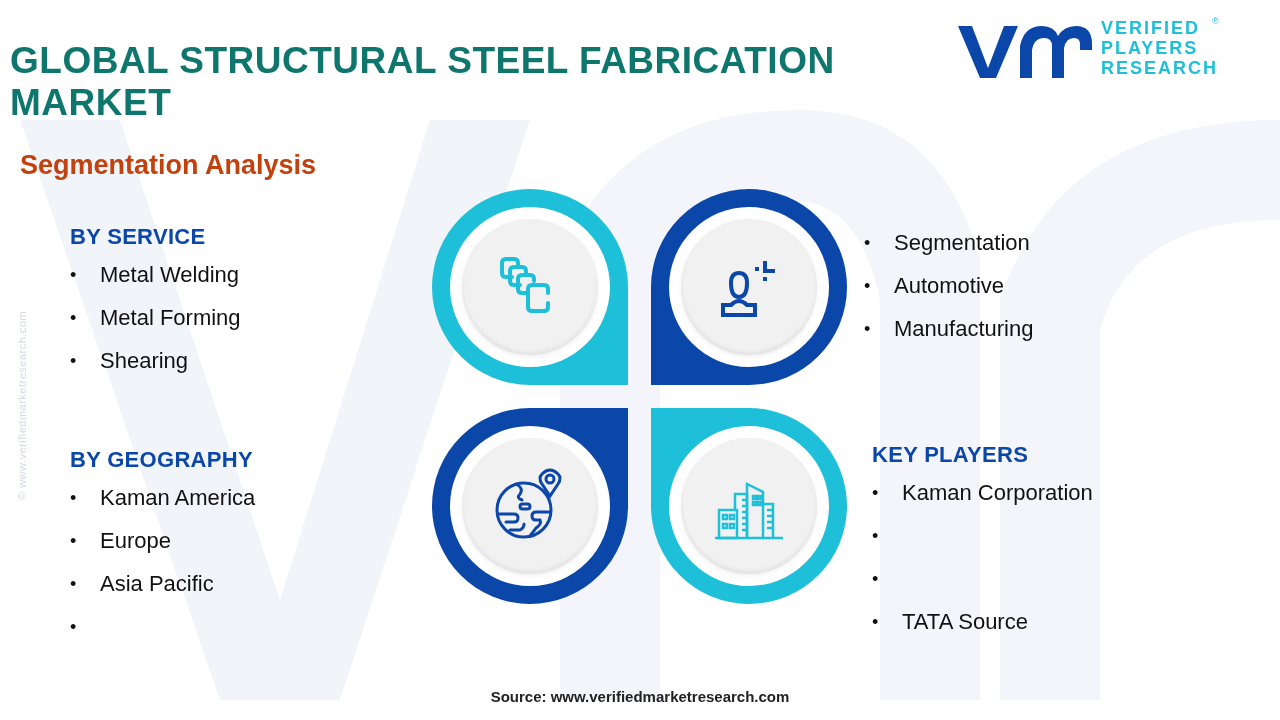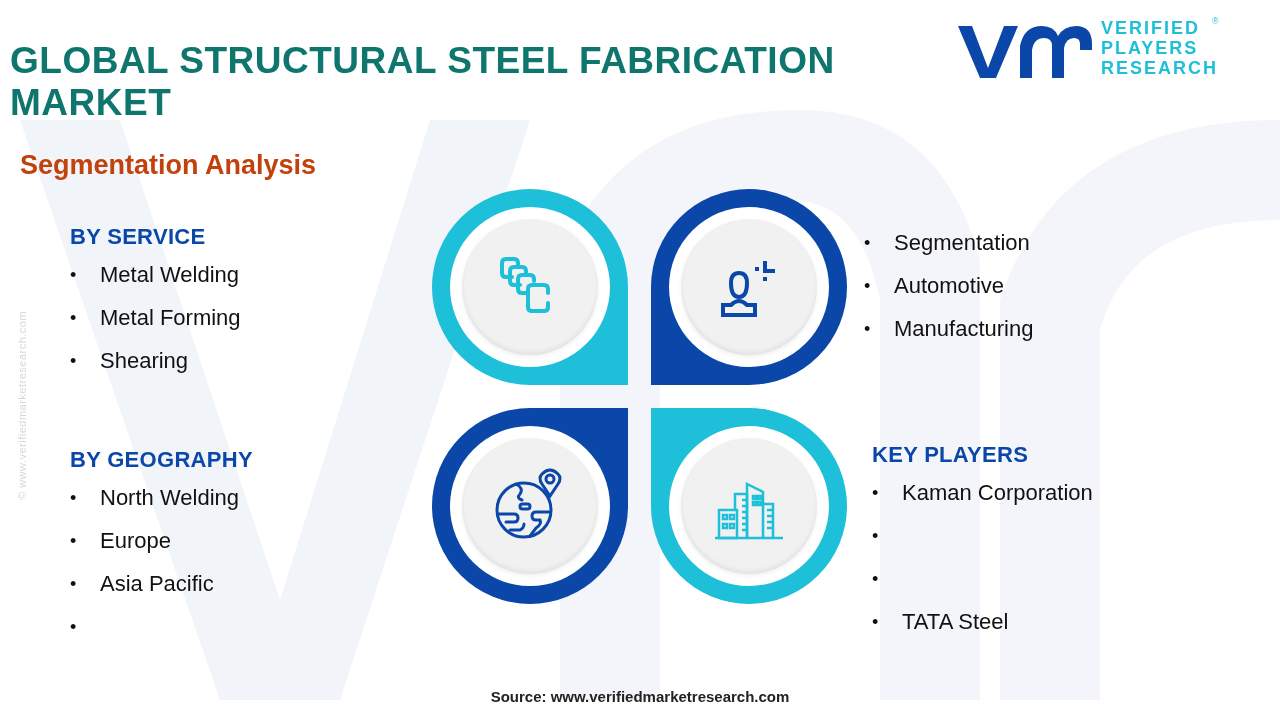--- a/index.html
+++ b/index.html
@@ -64,42 +64,42 @@
   <ul>
     <li><span class="bullet">•</span><span>Metal Welding</span></li>
     <li><span class="bullet">•</span><span>Metal Forming</span></li>
     <li><span class="bullet">•</span><span>Shearing</span></li>
   </ul>
 </div>
 
 <div class="seg" style="left:70px; top:447px;">
   <div class="seg-head">BY GEOGRAPHY</div>
   <ul>
-    <li><span class="bullet">•</span><span>North Welding</span></li>
+    <li><span class="bullet">•</span><span>Kaman America</span></li>
     <li><span class="bullet">•</span><span>Europe</span></li>
     <li><span class="bullet">•</span><span>Asia Pacific</span></li>
     <li><span class="bullet">•</span></li>
   </ul>
 </div>
 
 <div class="seg" style="left:864px; top:228px;">
   <ul>
     <li><span class="bullet">•</span><span>Segmentation</span></li>
     <li><span class="bullet">•</span><span>Automotive</span></li>
     <li><span class="bullet">•</span><span>Manufacturing</span></li>
   </ul>
 </div>
 
 <div class="seg" style="left:864px; top:442px;margin-left:8px;">
   <div class="seg-head">KEY PLAYERS</div>
   <ul>
     <li><span class="bullet">•</span><span>Kaman Corporation</span></li>
     <li><span class="bullet">•</span></li>
     <li><span class="bullet">•</span></li>
-    <li><span class="bullet">•</span><span>TATA Steel</span></li>
+    <li><span class="bullet">•</span><span>TATA Source</span></li>
   </ul>
 </div>
 
 <div class="tear" style="left:432px; top:189px; background:#1EBFD8; border-radius:98px 98px 0 98px;">
   <div class="ring"></div>
   <div class="disc"></div>
   <svg class="icon" viewBox="0 0 80 80" fill="none" stroke="#1EBFD8" stroke-width="4" stroke-linecap="round">
     <path d="M22 30 L16 30 Q12 30 12 26 L12 16 Q12 12 16 12 L24 12 Q28 12 28 16 L28 18"></path>
     <path d="M30 38 L24 38 Q20 38 20 34 L20 24 Q20 20 24 20 L32 20 Q36 20 36 24 L36 26"></path>
     <path d="M38 46 L32 46 Q28 46 28 42 L28 32 Q28 28 32 28 L40 28 Q44 28 44 32 L44 34"></path>

